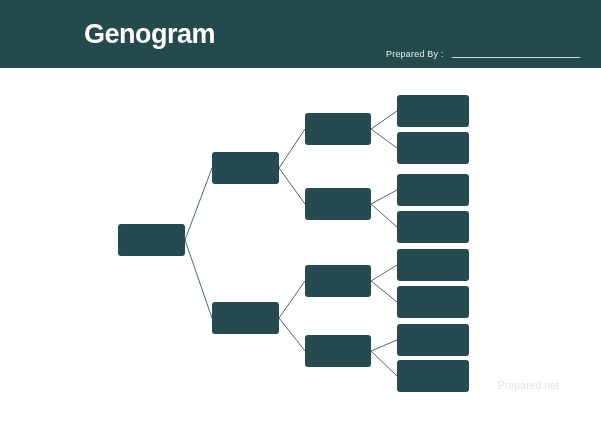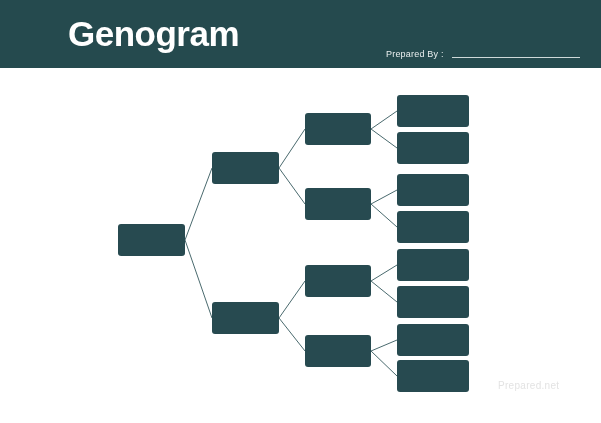--- a/index.html
+++ b/index.html
@@ -23,23 +23,23 @@
   .header-band {
     position: absolute;
     left: 0;
     top: 0;
     width: 601px;
     height: 68px;
     background: #254a4e;
   }
   .header-title {
     position: absolute;
-    left: 68px;
+    left: 84px;
     top: 13px;
-    font-size: 35px;
+    font-size: 27px;
     font-weight: bold;
     color: #ffffff;
     letter-spacing: -0.5px;
     line-height: 42px;
     white-space: nowrap;
     text-align: center;
   }
   .prepared-wrap {
     position: absolute;
     left: 386px;

